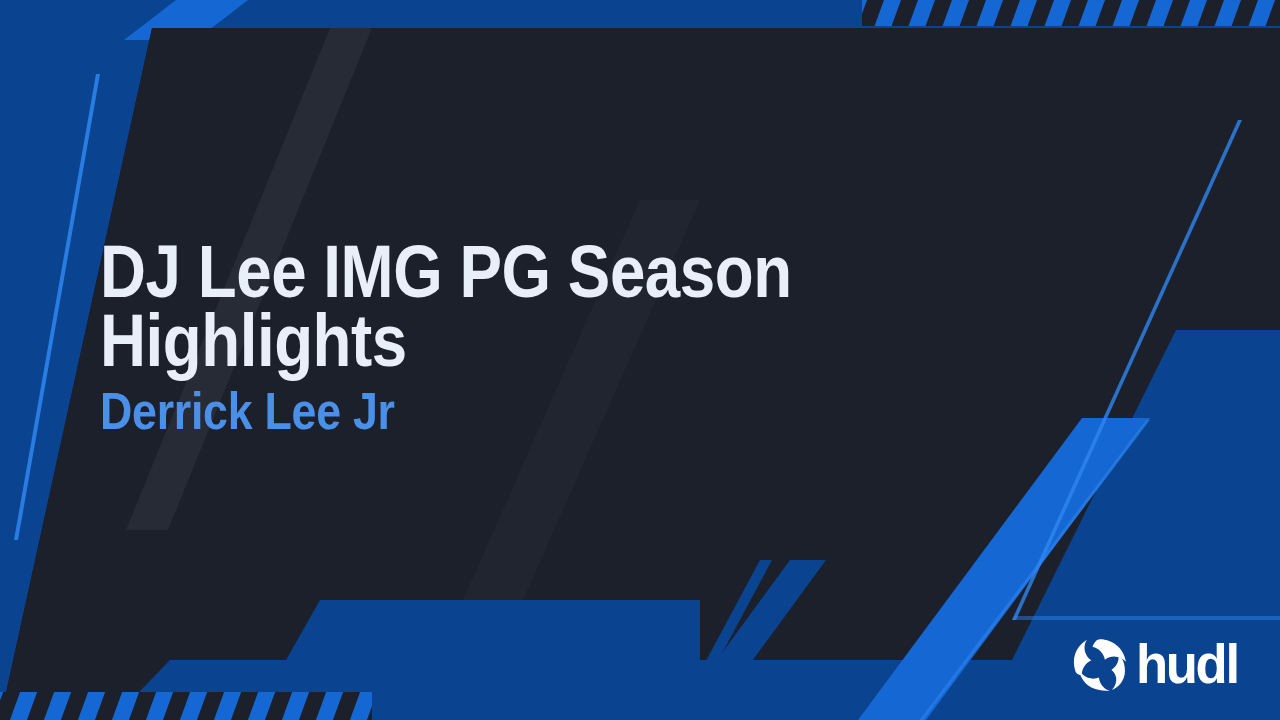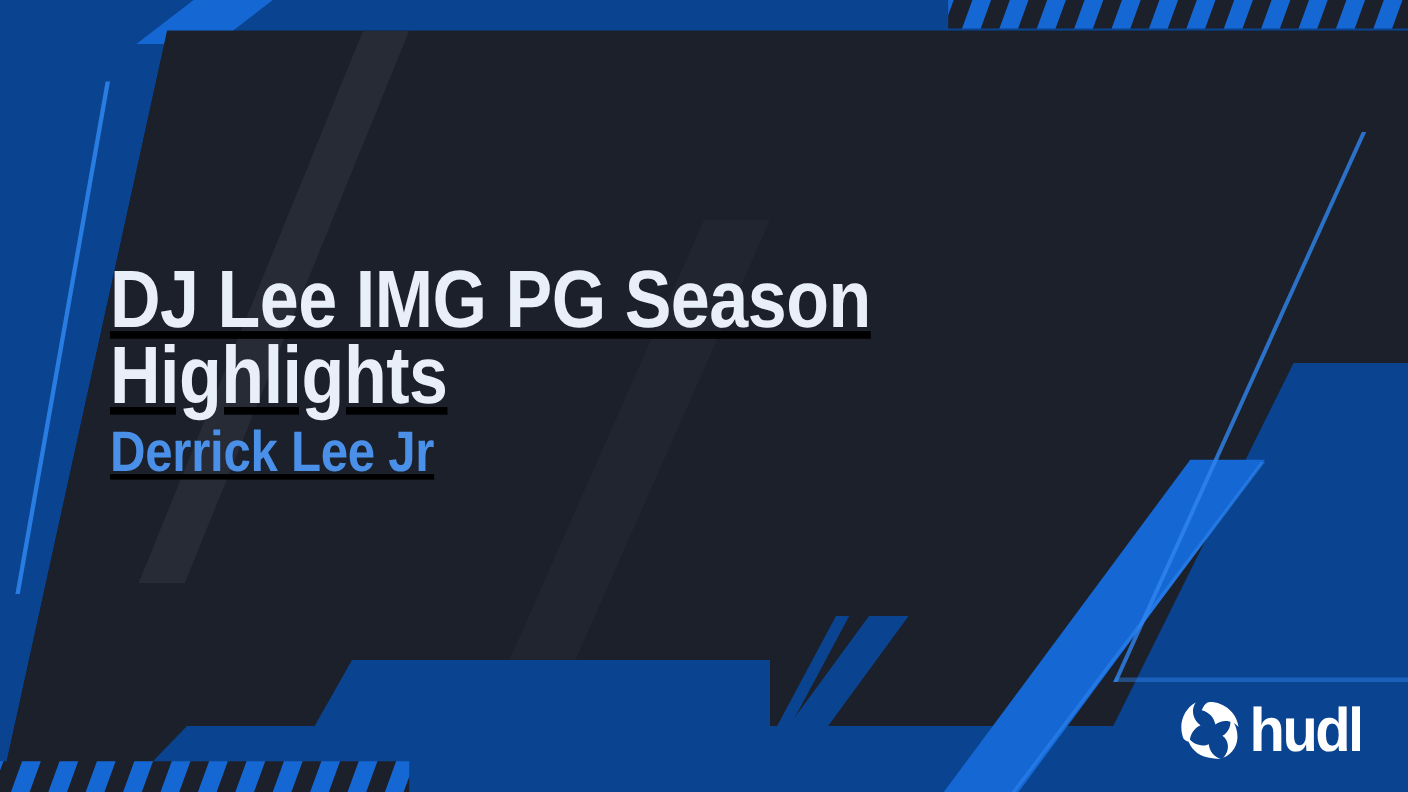--- a/index.html
+++ b/index.html
@@ -23,21 +23,20 @@
     display: block;
   }
 
   
   #title-block {
     position: absolute;
     left: 100px;
     top: 238px;
     width: 800px;
     z-index: 5;
-    text-decoration: underline;
   }
   .title-line {
     font-family: "Liberation Sans Narrow", "Liberation Sans", sans-serif;
     font-weight: 700;
     font-size: 74px;
     line-height: 0.93;
     letter-spacing: -0.5px;
     color: #e9eff8;
     transform: scaleX(0.86);
     transform-origin: left center;
@@ -56,20 +55,21 @@
     white-space: nowrap;
     margin: 9px 0 0 0;
   }
 
   
   #logo {
     position: absolute;
     right: 36px;
     bottom: 28px;
     display: flex;
+    align-items: center;
     gap: 9px;
     z-index: 6;
   }
   #logo-mark { width: 54px; height: 54px; display: block; }
   #logo-word {
     font-family: "Liberation Sans", sans-serif;
     font-weight: 700;
     font-size: 56px;
     line-height: 1;
     letter-spacing: -2.5px;

